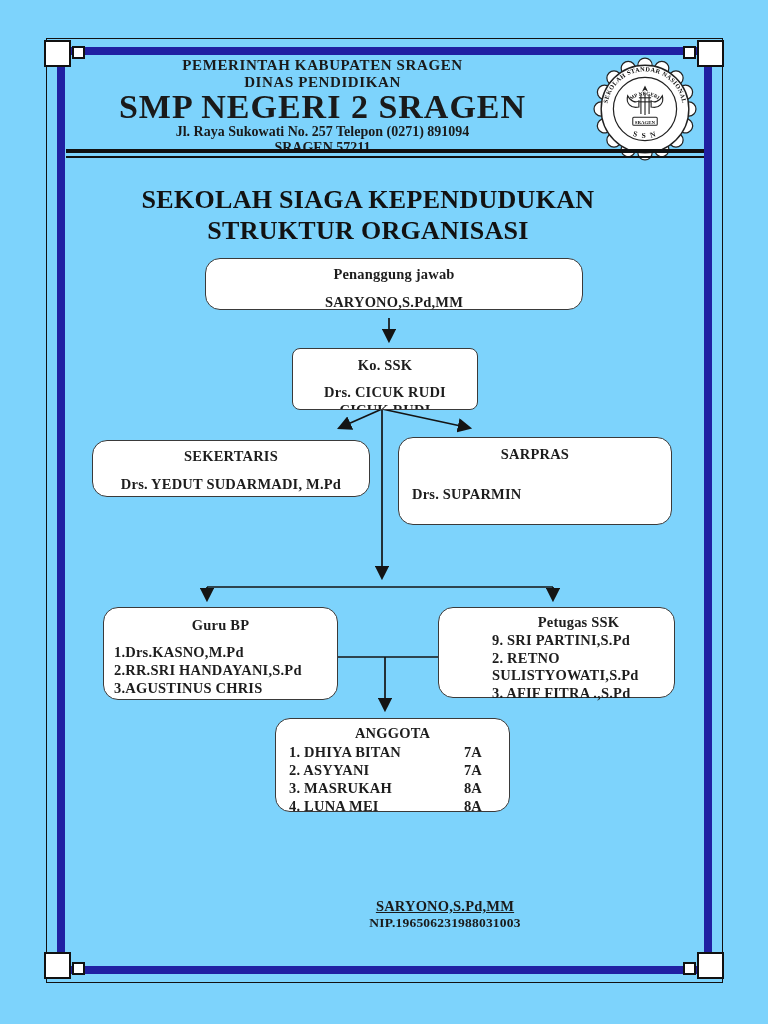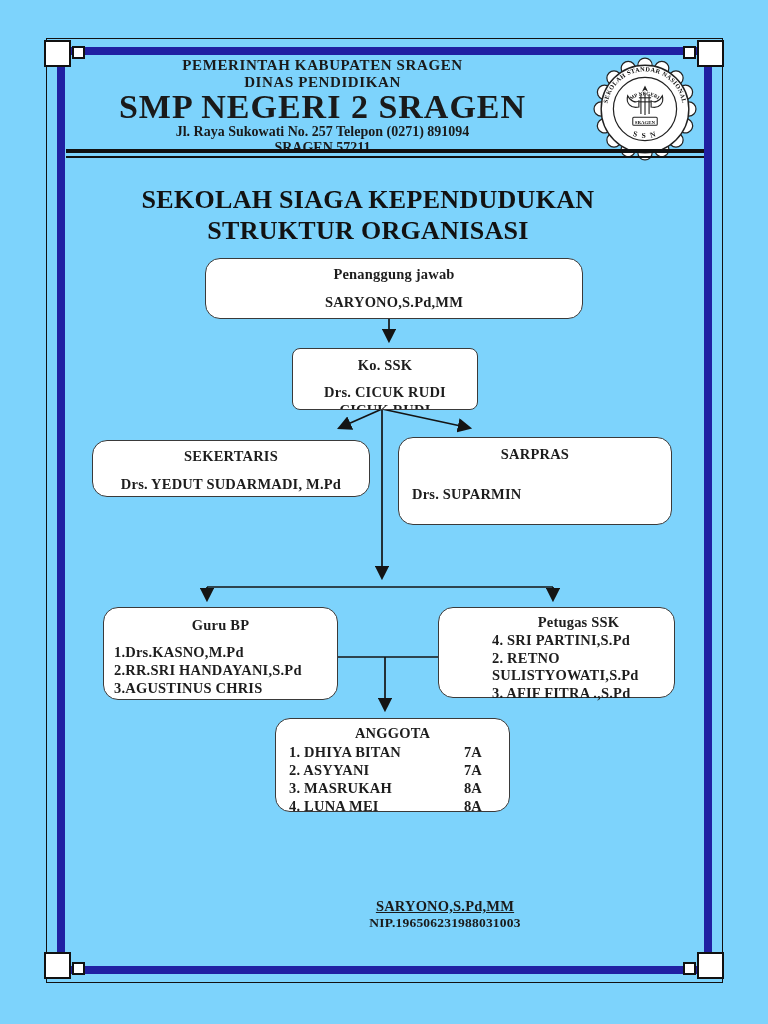--- a/index.html
+++ b/index.html
@@ -23,21 +23,21 @@
   .rule-thick{position:absolute;left:66px;top:149px;width:638px;height:4px;background:#111;}
   .rule-thin{position:absolute;left:66px;top:156px;width:638px;height:1.5px;background:#111;}
   .logo{position:absolute;left:592px;top:56px;width:106px;height:106px;}
   
   .doc-title{position:absolute;left:48px;top:184px;width:640px;text-align:center;
     font-size:26px;font-weight:800;letter-spacing:.3px;line-height:31px;color:#121212;}
   
   .obox{position:absolute;background:#fff;border:1.7px solid #3a3a3a;border-radius:15px;
     box-sizing:border-box;font-size:14.5px;font-weight:bold;letter-spacing:.2px;color:#1d1d1d;}
   .obox .role{text-align:center;}
-  .b-pj{left:205px;top:258px;width:378px;height:61px;}
+  .b-pj{left:205px;top:258px;width:378px;height:52px;}
   .b-pj .role{padding-top:7px;}
   .b-pj .nm{text-align:center;margin-top:11px;}
   .b-ko{left:292px;top:348px;width:186px;height:62px;overflow:hidden;border-radius:8px;position:absolute;}
   .b-ko .role{padding-top:8px;}
   .b-ko .nm{text-align:center;margin-top:10px;}
   .b-ko .clipped{position:absolute;left:0;right:0;bottom:-10px;text-align:center;}
   .b-sek{left:92px;top:440px;width:278px;height:57px;}
   .b-sek .role{padding-top:7px;}
   .b-sek .nm{text-align:center;margin-top:11px;}
   .b-sar{left:398px;top:437px;width:274px;height:88px;}
@@ -190,21 +190,21 @@
     <div class="list">
       <div>1.Drs.KASNO,M.Pd</div>
       <div>2.RR.SRI HANDAYANI,S.Pd</div>
       <div>3.AGUSTINUS CHRIS</div>
     </div>
   </div>
 
   <div class="obox b-pssk">
     <div class="role">Petugas SSK</div>
     <div class="list">
-      <div>4. SRI PARTINI,S.Pd</div>
+      <div>9. SRI PARTINI,S.Pd</div>
       <div>2. RETNO</div>
       <div>SULISTYOWATI,S.Pd</div>
       <div>3. AFIF FITRA .,S.Pd</div>
     </div>
   </div>
 
   <div class="obox b-ang">
     <div class="role">ANGGOTA</div>
     <div class="rows">
       <div class="row">

